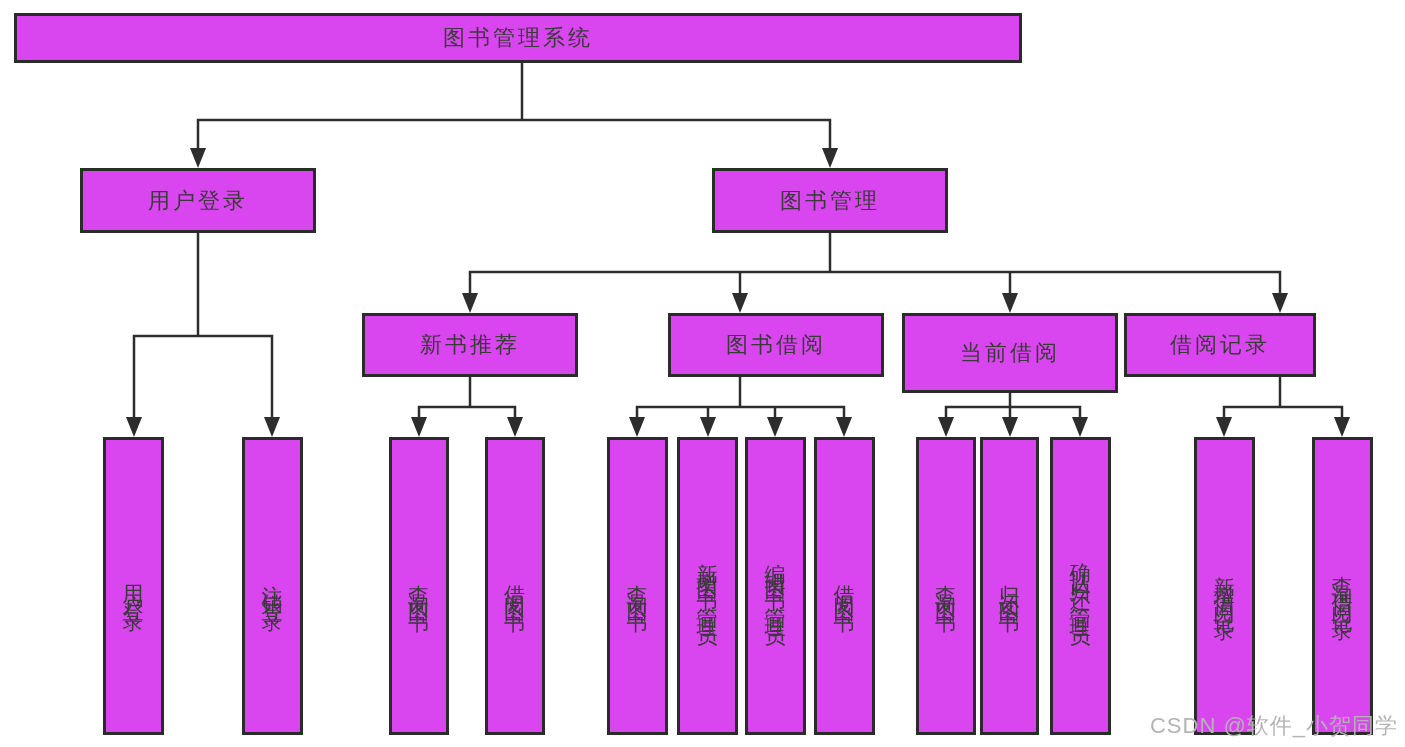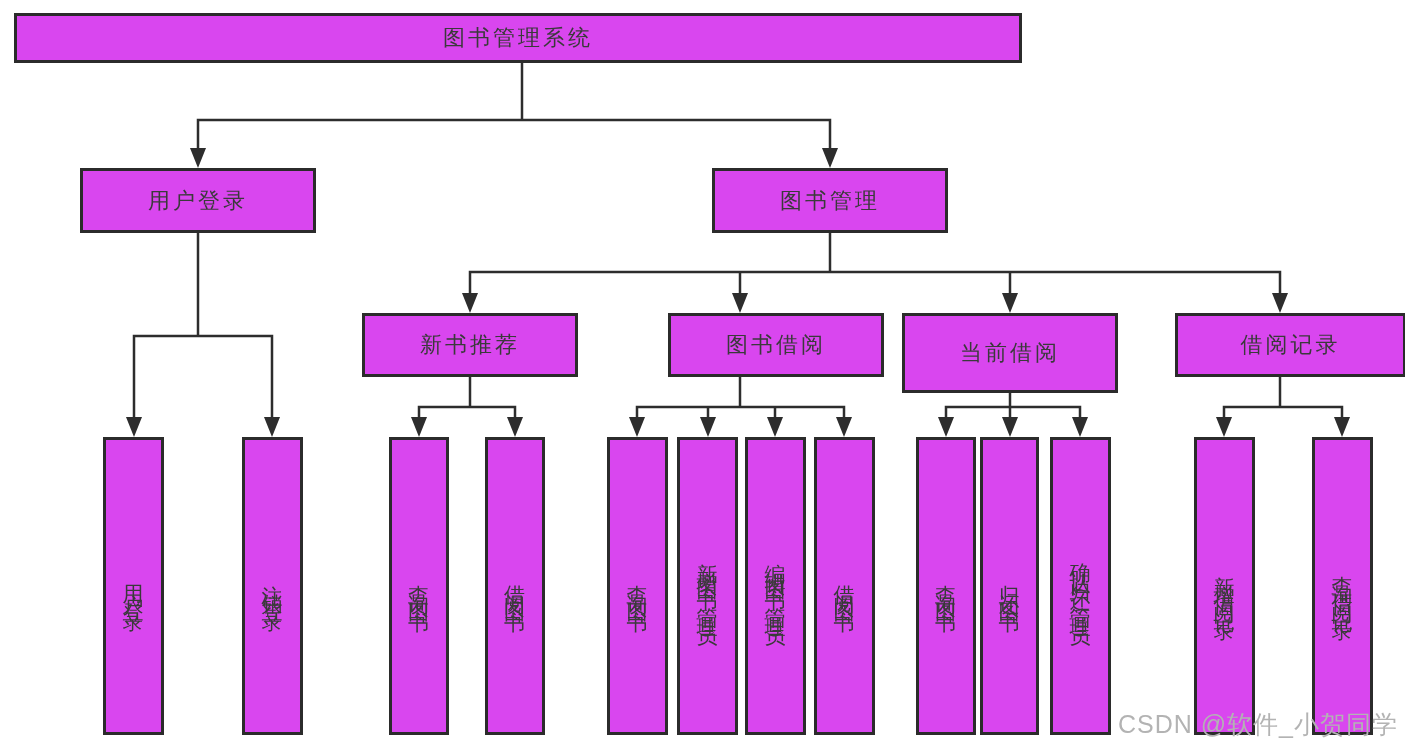--- a/index.html
+++ b/index.html
@@ -38,21 +38,21 @@
     text-orientation: mixed;
     font-size: 21px;
     letter-spacing: 9px;
     line-height: 1;
     white-space: nowrap;
   }
   .watermark {
     position: absolute;
     right: 7px;
     bottom: 6px;
-    font-size: 25px;
+    font-size: 22px;
     letter-spacing: 1px;
     color: #b3b3b3;
     white-space: nowrap;
   }
 </style>
 </head>
 <body>
 
 <div class="canvas">
 
@@ -125,21 +125,21 @@
 
   <div class="box h" style="left:712px; top:168px; width:236px; height:65px">
     <span class="label">图书管理</span>
   </div>
   <div class="box h" style="left:668px; top:313px; width:216px; height:64px">
     <span class="label">图书借阅</span>
   </div>
   <div class="box h" style="left:902px; top:313px; width:216px; height:80px">
     <span class="label">当前借阅</span>
   </div>
-  <div class="box h" style="left:1175px; top:313px; width:231px; height:64px">
+  <div class="box h" style="left:1124px; top:313px; width:192px; height:64px">
     <span class="label">借阅记录</span>
   </div>
 
   <div class="box v" style="left:103px; top:437px; width:61px; height:298px">
     <span class="label">用户登录</span>
   </div>
   <div class="box v" style="left:242px; top:437px; width:61px; height:298px">
     <span class="label">注销登录</span>
   </div>
 

